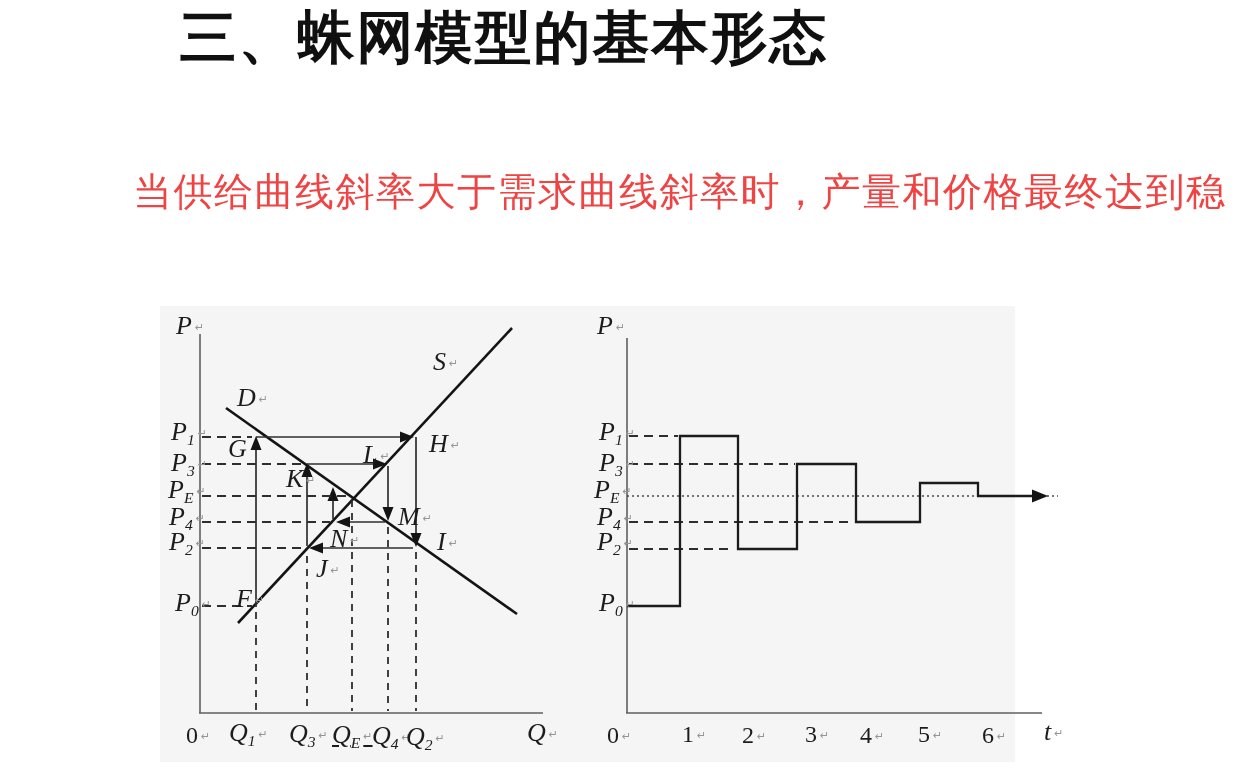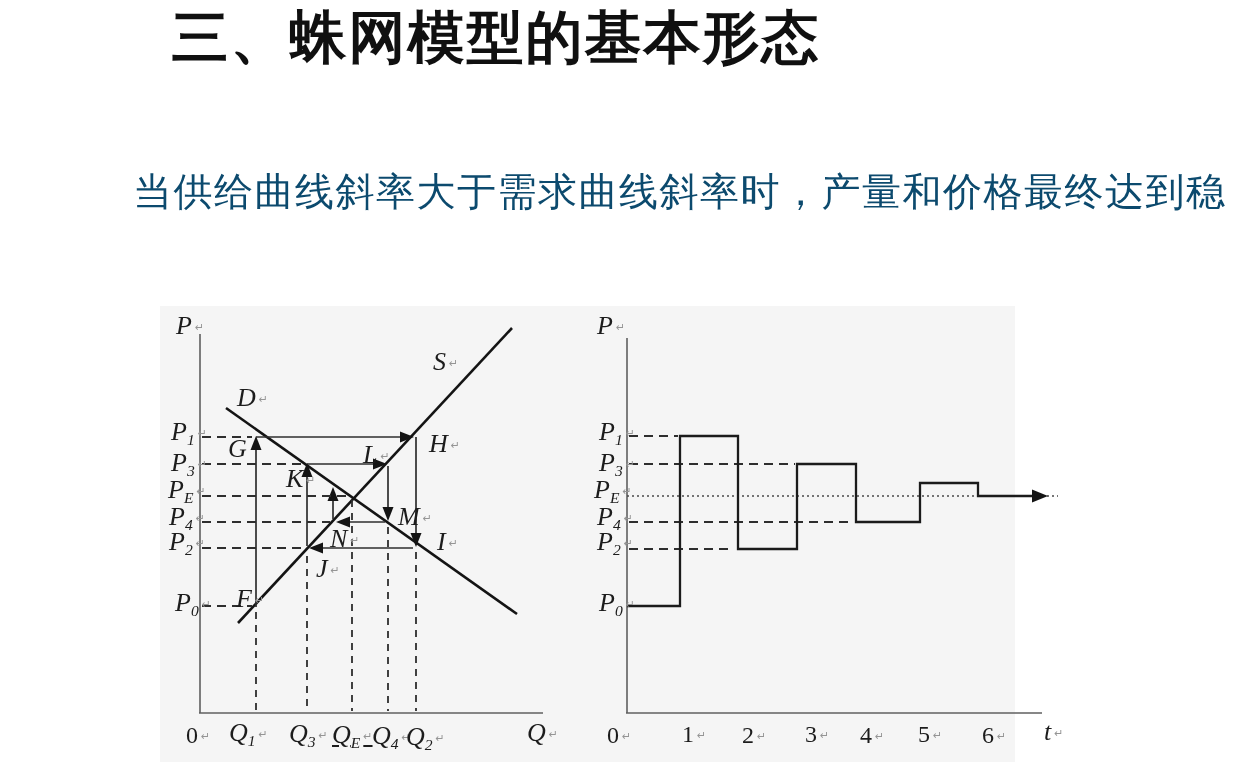--- a/index.html
+++ b/index.html
@@ -1,22 +1,22 @@
 <!DOCTYPE html>
 <html><head>
 <meta charset="utf-8">
 <style>
   html,body{margin:0;padding:0;background:#ffffff;}
   .slide{position:relative;width:1240px;height:775px;background:#ffffff;overflow:hidden;
          font-family:"Liberation Sans",sans-serif;}
-  .title{position:absolute;top:0px;left:0;width:992px;text-align:center;
+  .title{position:absolute;top:0px;left:8px;width:992px;text-align:center;
          font-size:57px;line-height:74px;font-weight:900;color:#101010;letter-spacing:2px;}
   .heading{position:absolute;top:93px;left:98px;font-size:35px;font-weight:bold;
            color:#EE1111;letter-spacing:1px;white-space:nowrap;}
-  .para-line{position:absolute;left:133px;font-size:39px;color:#0c4a6e;line-height:1.08;
+  .para-line{position:absolute;left:133px;font-size:39px;color:#ef4444;line-height:1.08;
              letter-spacing:1.5px;white-space:nowrap;}
   #para-line-1{top:171px;}
   #para-line-2{top:247px;}
   #diagram-canvas{position:absolute;left:0;top:0;}
   #fig-labels{position:absolute;left:0;top:0;width:1240px;height:775px;pointer-events:none;}
   .fig-label{position:absolute;font-family:"Liberation Serif","DejaVu Serif",serif;
              font-style:italic;font-size:26px;color:#1c1c1c;line-height:1;white-space:nowrap;}
   .fig-label .sub{font-size:0.60em;font-style:italic;vertical-align:-0.35em;}
   .fig-label.upright{font-style:normal;}
   .fig-label .ret{font-family:"DejaVu Sans",sans-serif;font-style:normal;font-size:11px;

